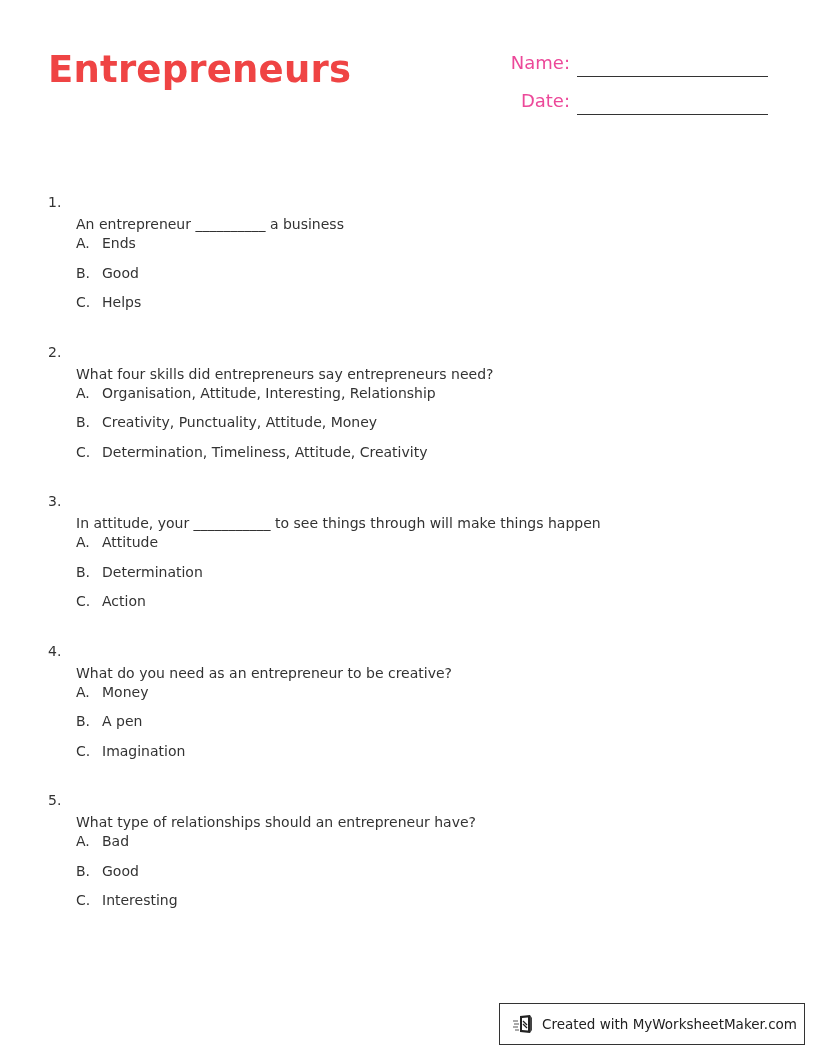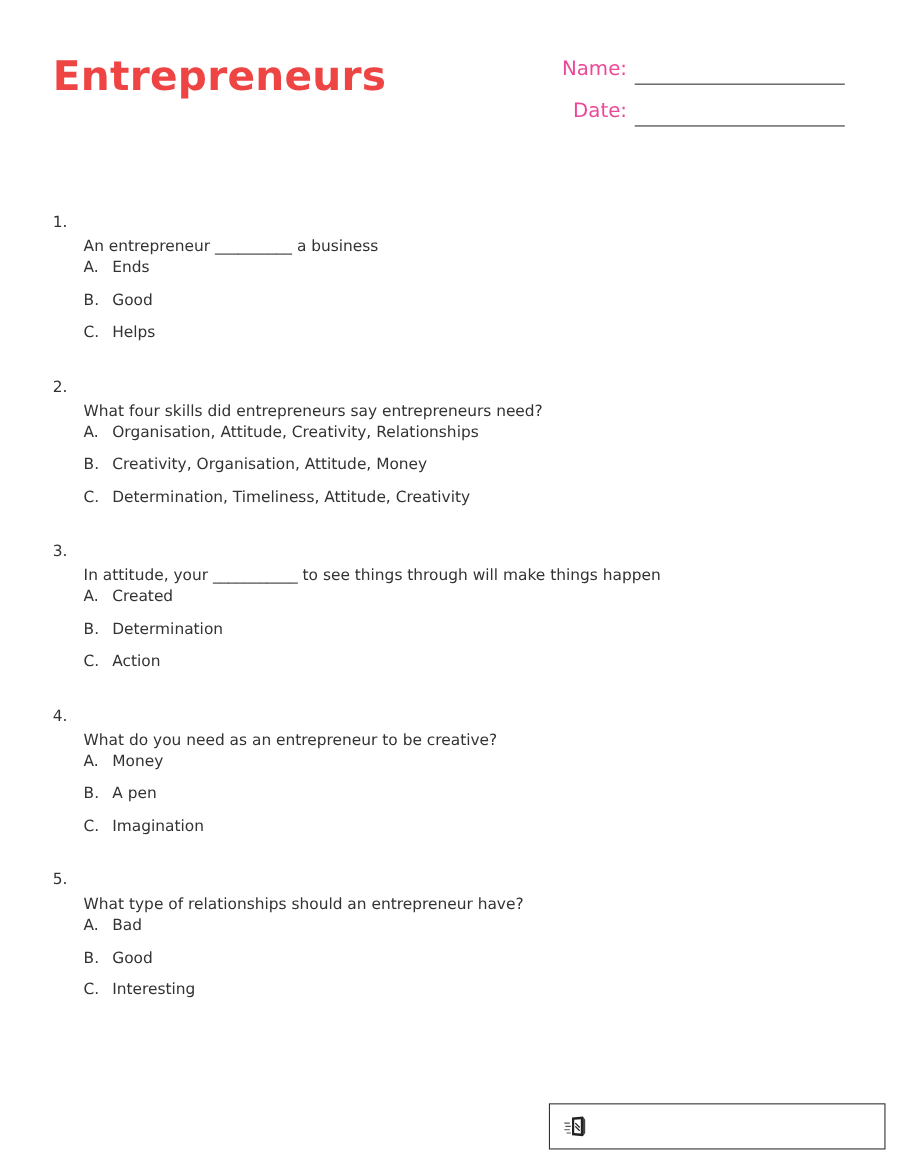--- a/index.html
+++ b/index.html
@@ -80,42 +80,42 @@
   </div>
 
   <div class="question">
     <div class="q-head">
       <span class="q-num">2.</span>
       <span class="q-text">What four skills did entrepreneurs say entrepreneurs need?</span>
     </div>
     <div class="options">
       <div class="option">
         <span class="opt-letter">A.</span>
-        <span class="opt-text">Organisation, Attitude, Creativity, Relationships</span>
+        <span class="opt-text">Organisation, Attitude, Interesting, Relationship</span>
       </div>
       <div class="option">
         <span class="opt-letter">B.</span>
-        <span class="opt-text">Creativity, Organisation, Attitude, Money</span>
+        <span class="opt-text">Creativity, Punctuality, Attitude, Money</span>
       </div>
       <div class="option">
         <span class="opt-letter">C.</span>
         <span class="opt-text">Determination, Timeliness, Attitude, Creativity</span>
       </div>
     </div>
   </div>
 
   <div class="question">
     <div class="q-head">
       <span class="q-num">3.</span>
       <span class="q-text">In attitude, your ___________ to see things through will make things happen</span>
     </div>
     <div class="options">
       <div class="option">
         <span class="opt-letter">A.</span>
-        <span class="opt-text">Created</span>
+        <span class="opt-text">Attitude</span>
       </div>
       <div class="option">
         <span class="opt-letter">B.</span>
         <span class="opt-text">Determination</span>
       </div>
       <div class="option">
         <span class="opt-letter">C.</span>
         <span class="opt-text">Action</span>
       </div>
     </div>
@@ -169,13 +169,14 @@
     <line x1="1" y1="8" x2="6" y2="8" stroke="#555" stroke-width="1"></line>
     <line x1="2" y1="11" x2="7" y2="11" stroke="#555" stroke-width="1"></line>
     <line x1="1" y1="14" x2="6" y2="14" stroke="#555" stroke-width="1"></line>
     <line x1="3" y1="17" x2="7" y2="17" stroke="#555" stroke-width="1"></line>
     <polygon points="8,3 18,2 18,20 8,19" fill="#222"></polygon>
     <polygon points="10,5 16,4.5 16,17.5 10,17" fill="#fff"></polygon>
     <line x1="11" y1="8" x2="15" y2="12" stroke="#222" stroke-width="1.2"></line>
     <line x1="11" y1="11" x2="15" y2="15" stroke="#222" stroke-width="1.2"></line>
     <polygon points="18,2 20,5 20,17 18,20" fill="#444"></polygon>
   </svg>
+  <span class="footer-text">Created with MyWorksheetMaker.com</span>
 </div>
 
 </body></html>

